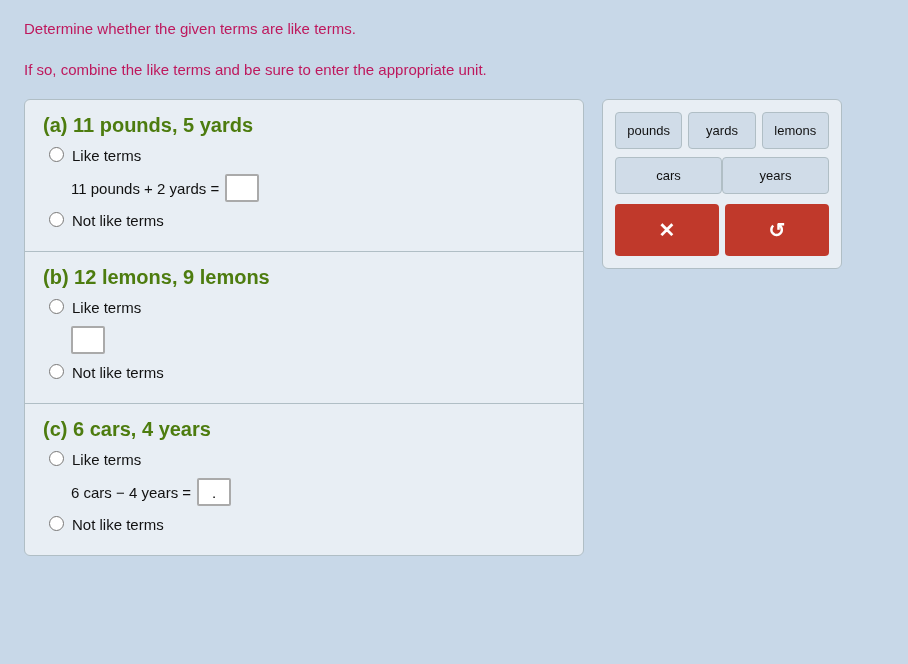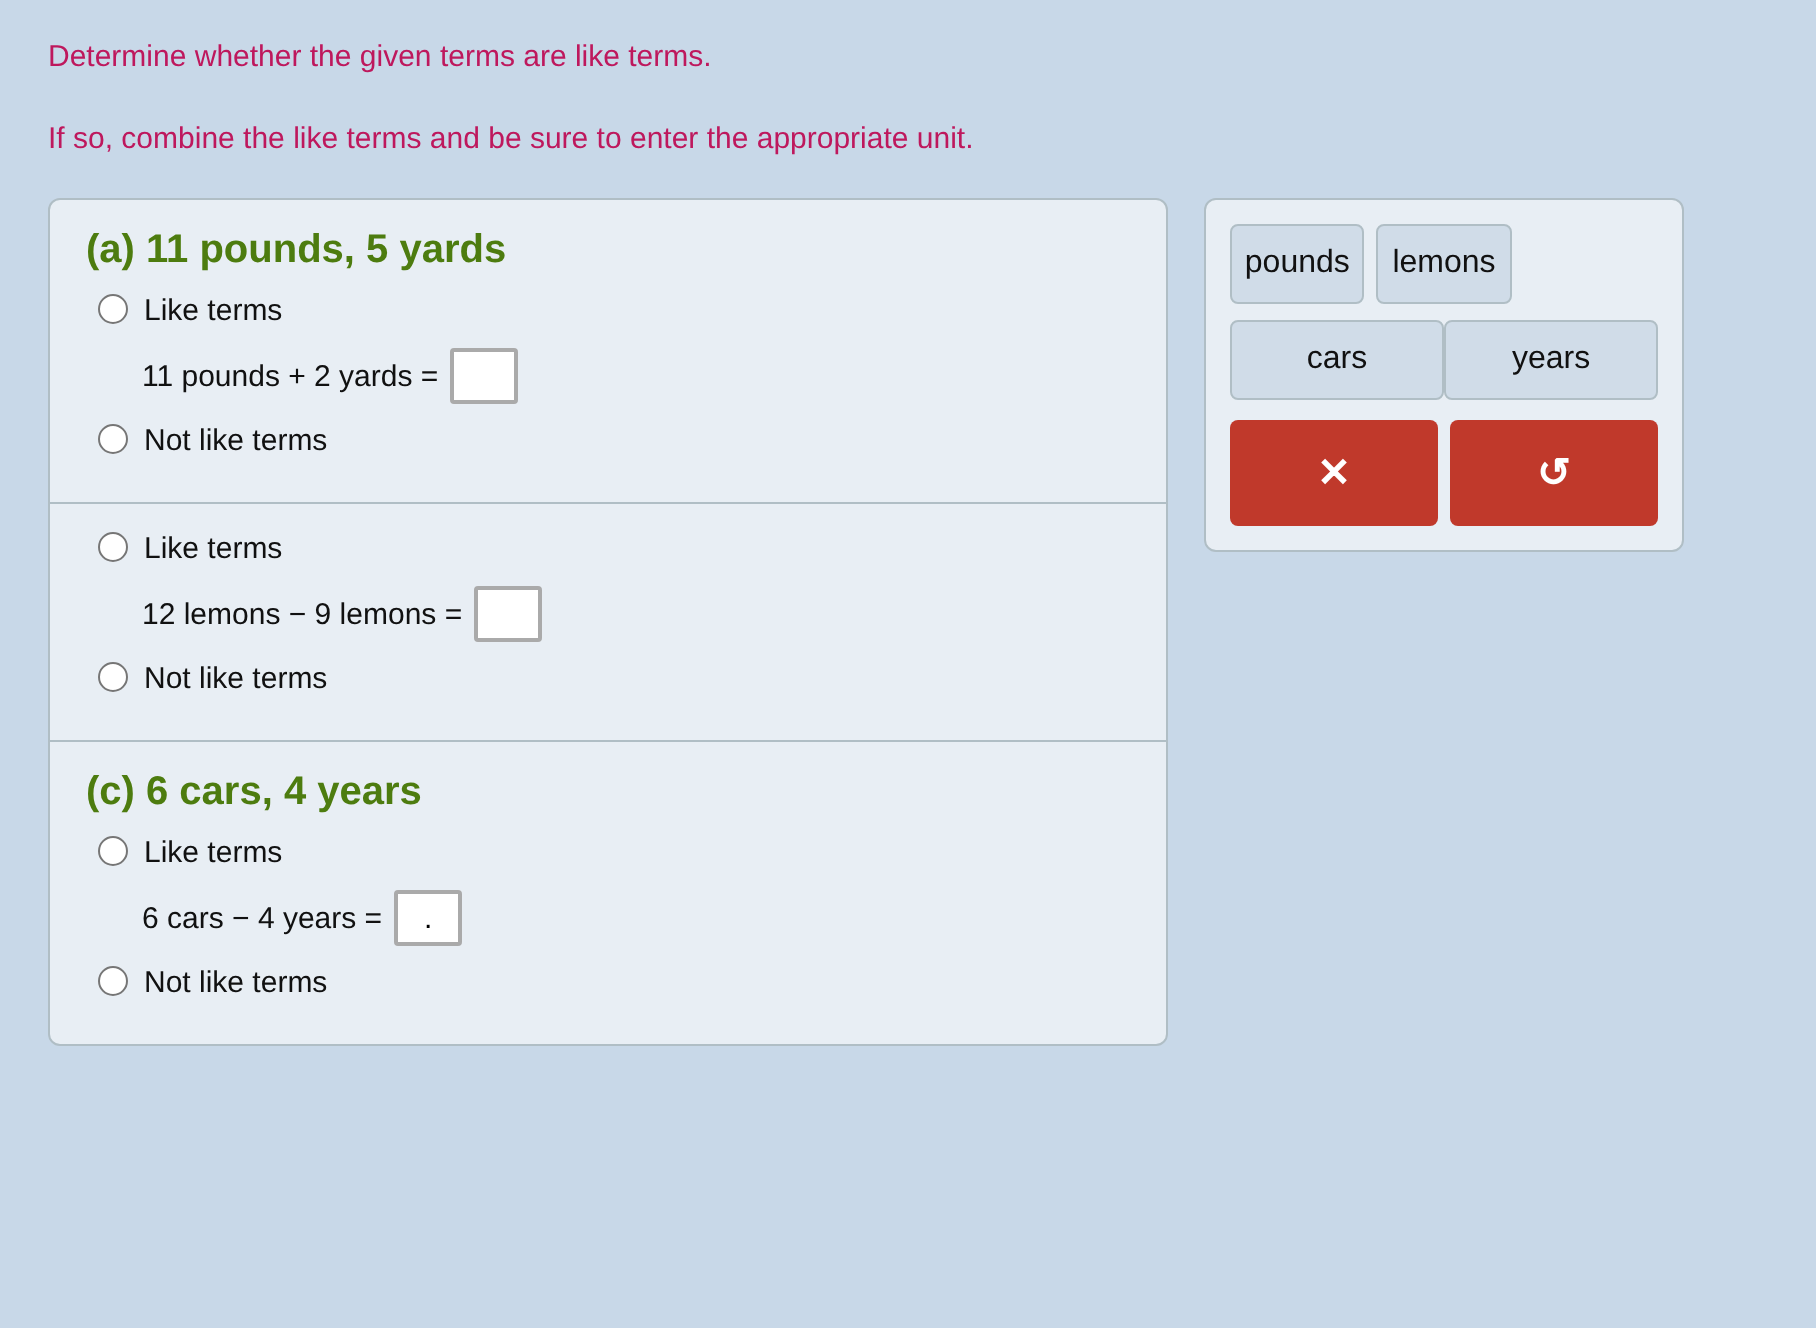--- a/index.html
+++ b/index.html
@@ -93,21 +93,21 @@
       grid-template-columns: repeat(3, 1fr);
       gap: 6px;
       margin-bottom: 8px;
     }
     .unit-btn {
       background: #d0dce8;
       border: 1px solid #b0bec5;
       border-radius: 4px;
       padding: 10px 4px;
       text-align: center;
-      font-size: 16px;
+      font-size: 13px;
       color: #111;
       cursor: pointer;
       user-select: none;
     }
     .units-grid-2 {
       display: grid;
       grid-template-columns: repeat(2, 1fr);
       gap: 0;
       margin-bottom: 10px;
     }
@@ -158,26 +158,26 @@
         <span>11 pounds + 2 yards =</span>
         <input type="text" class="answer-input" value="" style="">
       </div>
       <div class="option-row">
         <input type="radio" name="q_a" id="a_not" style="">
         <label for="a_not">Not like terms</label>
       </div>
     </div>
 
     <div class="section">
+      <div class="section-title">(b) 12 lemons, 9 lemons</div>
       <div class="option-row">
         <input type="radio" name="q_b" id="b_like" style="">
         <label for="b_like">Like terms</label>
       </div>
       <div class="equation-row">
-        <span>12 lemons − 9 lemons =</span>
         <input type="text" class="answer-input" value="" style="">
       </div>
       <div class="option-row">
         <input type="radio" name="q_b" id="b_not" style="">
         <label for="b_not">Not like terms</label>
       </div>
     </div>
 
     <div class="section">
       <div class="section-title">(c) 6 cars, 4 years</div>
@@ -193,20 +193,21 @@
         <input type="radio" name="q_c" id="c_not" style="">
         <label for="c_not">Not like terms</label>
       </div>
     </div>
 
   </div>
 
   <div class="units-panel">
     <div class="units-grid">
       <div class="unit-btn">pounds</div>
+      <div class="unit-btn">yards</div>
       <div class="unit-btn">lemons</div>
     </div>
     <div class="units-grid-2">
       <div class="unit-btn">cars</div>
       <div class="unit-btn">years</div>
     </div>
     <div class="action-btns">
       <button class="action-btn btn-clear">✕</button>
       <button class="action-btn btn-undo">↺</button>
     </div>

